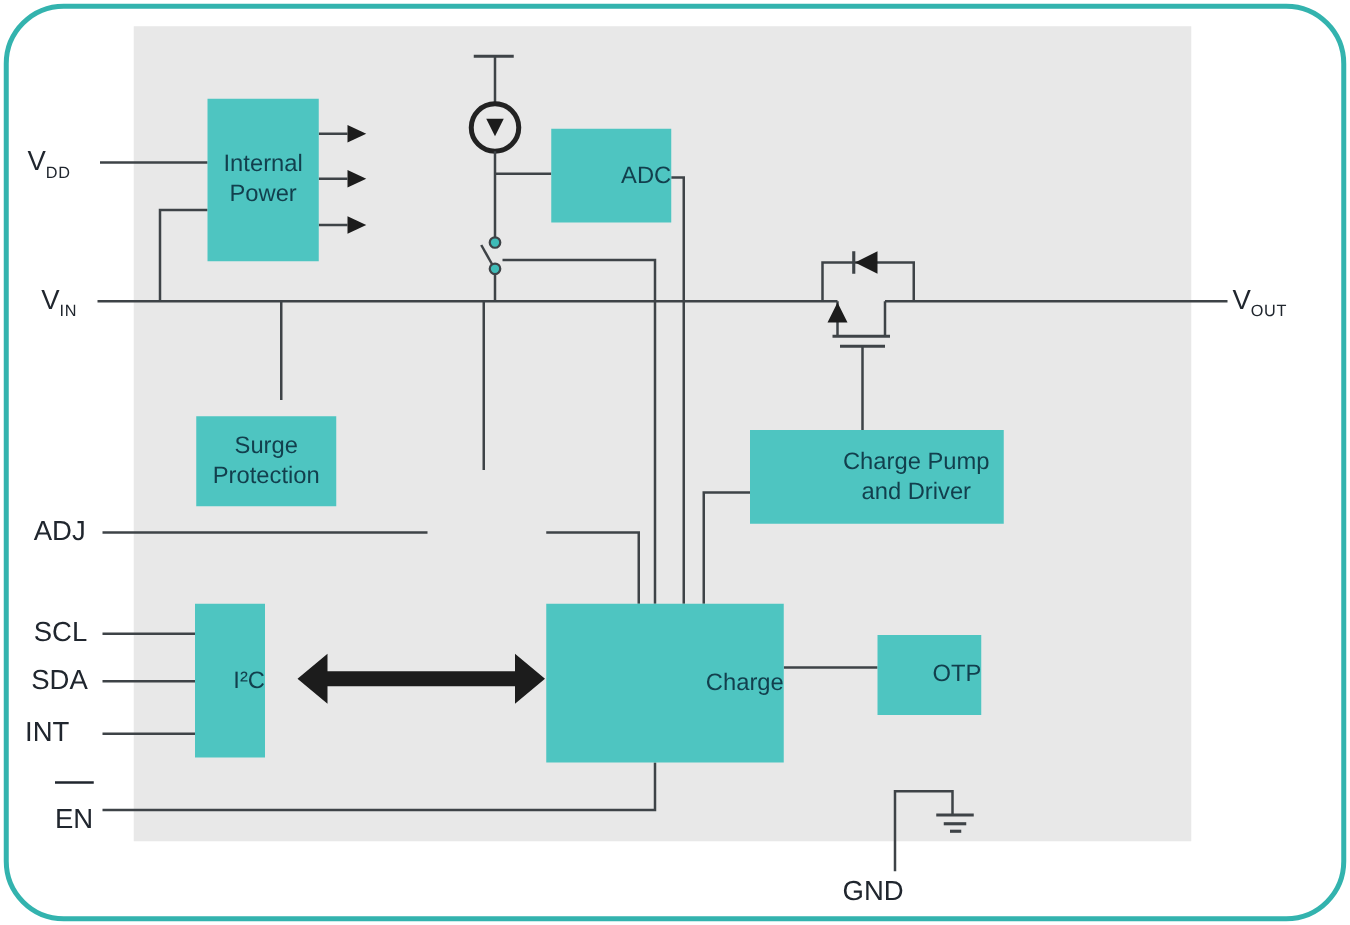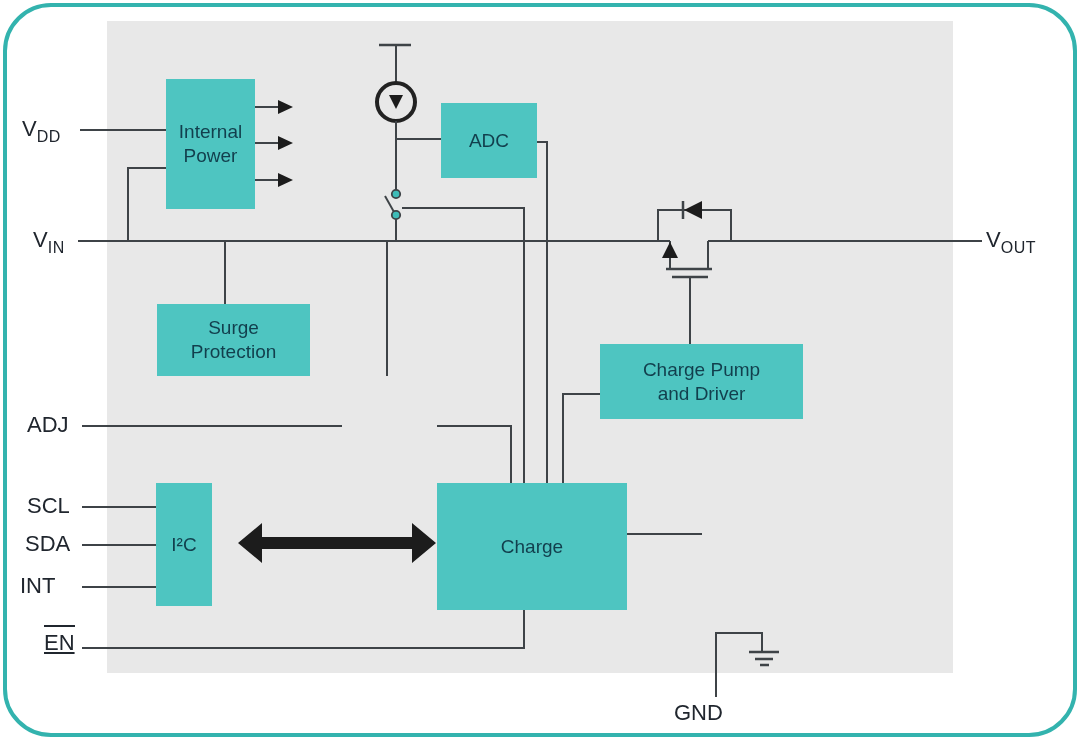--- a/index.html
+++ b/index.html
@@ -11,28 +11,28 @@
     position:absolute;inset:3px;border:4px solid #33b3ae;border-radius:48px;
     pointer-events:none;
   }
   .panel{
     position:absolute;left:107px;top:21px;width:846px;height:652px;
     background:#e8e8e8;
   }
   .overlay{position:absolute;left:0;top:0;}
   .block{
     position:absolute;background:#4ec5c1;color:#123f4d;
-    display:flex;align-items:center;justify-content:center;text-align:center;
+    display:flex;align-items:center;justify-content:flex-end;text-align:center;
     font-size:19px;line-height:1.25;
   }
   .pin{
     position:absolute;color:#20262e;font-size:22px;line-height:1.1;white-space:nowrap;
   }
-  .pin .sub{font-size:16px;position:relative;top:6px;letter-spacing:.5px;margin-top:16px;}
-  .pin .over{display:inline-block;border-top:2px solid #20262e;padding-top:4px;text-decoration:underline;}
+  .pin .sub{font-size:13px;position:relative;top:6px;letter-spacing:.5px;margin-top:16px;}
+  .pin .over{display:inline-block;border-top:2px solid #20262e;padding-top:16px;}
   .wire{stroke:#3e4347;stroke-width:2;fill:none;}
   .thick{stroke:#3e4347;stroke-width:2.5;fill:none;}
   .blackfill{fill:#1c1c1c;stroke:none;}
 </style>
 </head>
 <body>
 
 <div class="stage">
   <div class="panel"></div>
 
@@ -104,31 +104,34 @@
       <line x1="760" y1="665" x2="769" y2="665" class="thick"></line>
     </g>
   </svg>
 
   <div class="block" style="left:166px;top:79px;width:89px;height:130px">
     <span>Internal Power</span>
   </div>
   <div class="block" style="left:441px;top:103px;width:96px;height:75px">
     <span>ADC</span>
   </div>
-  <div class="block" style="left:157px;top:304px;width:153px;height:72px">
+  <div class="block" style="left:157px;top:333px;width:112px;height:72px">
     <span style="width:120px">Surge Protection</span>
   </div>
   <div class="block" style="left:600px;top:344px;width:203px;height:75px">
     <span style="width:140px">Charge Pump and Driver</span>
   </div>
   <div class="block" style="left:156px;top:483px;width:56px;height:123px">
     <span>I²C</span>
   </div>
   <div class="block" style="left:437px;top:483px;width:190px;height:127px">
     <span>Charge</span>
+  </div>
+  <div class="block" style="left:702px;top:508px;width:83px;height:64px">
+    <span>OTP</span>
   </div>
 
   <div class="pin" style="left:22px;top:117px">
     <span>V</span><span class="sub">DD</span>
   </div>
   <div class="pin" style="left:33px;top:228px">
     <span>V</span><span class="sub">IN</span>
   </div>
   <div class="pin" style="left:986px;top:228px">
     <span>V</span><span class="sub">OUT</span>

